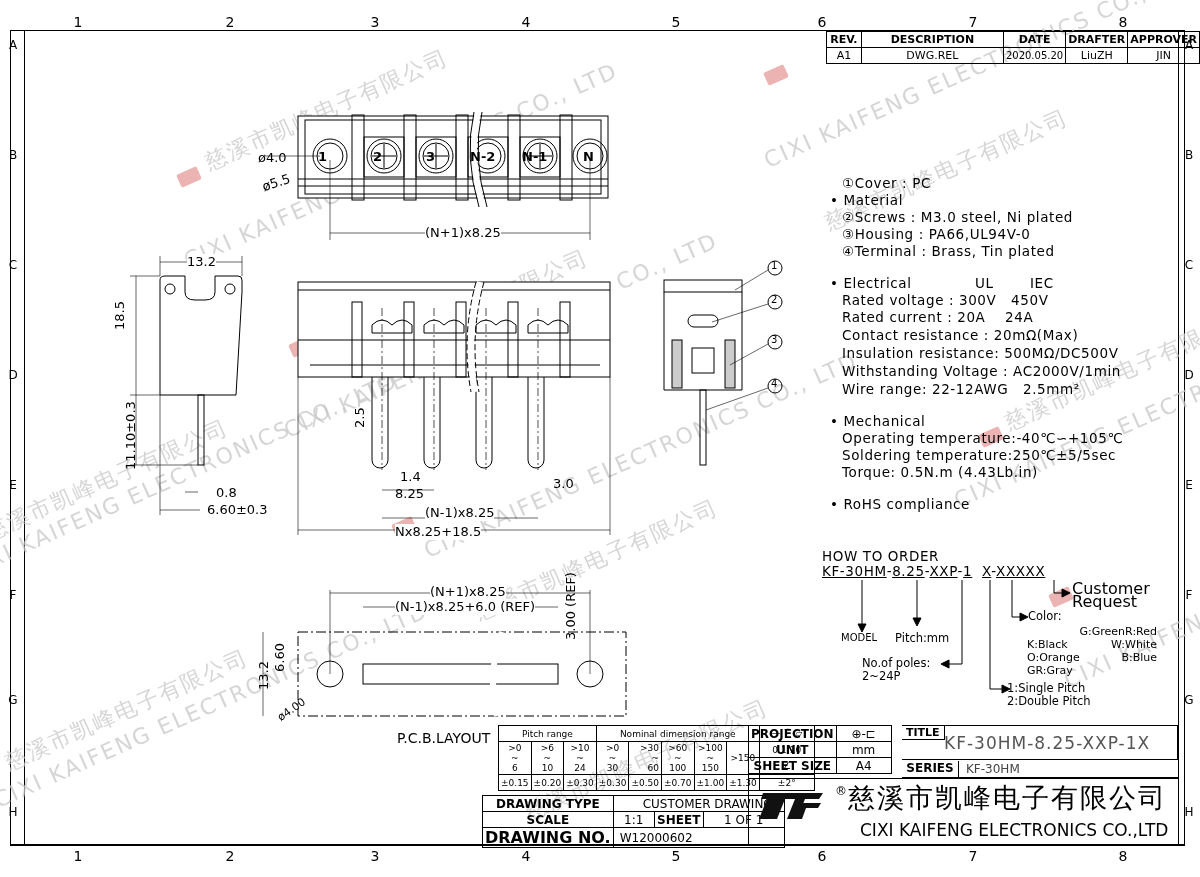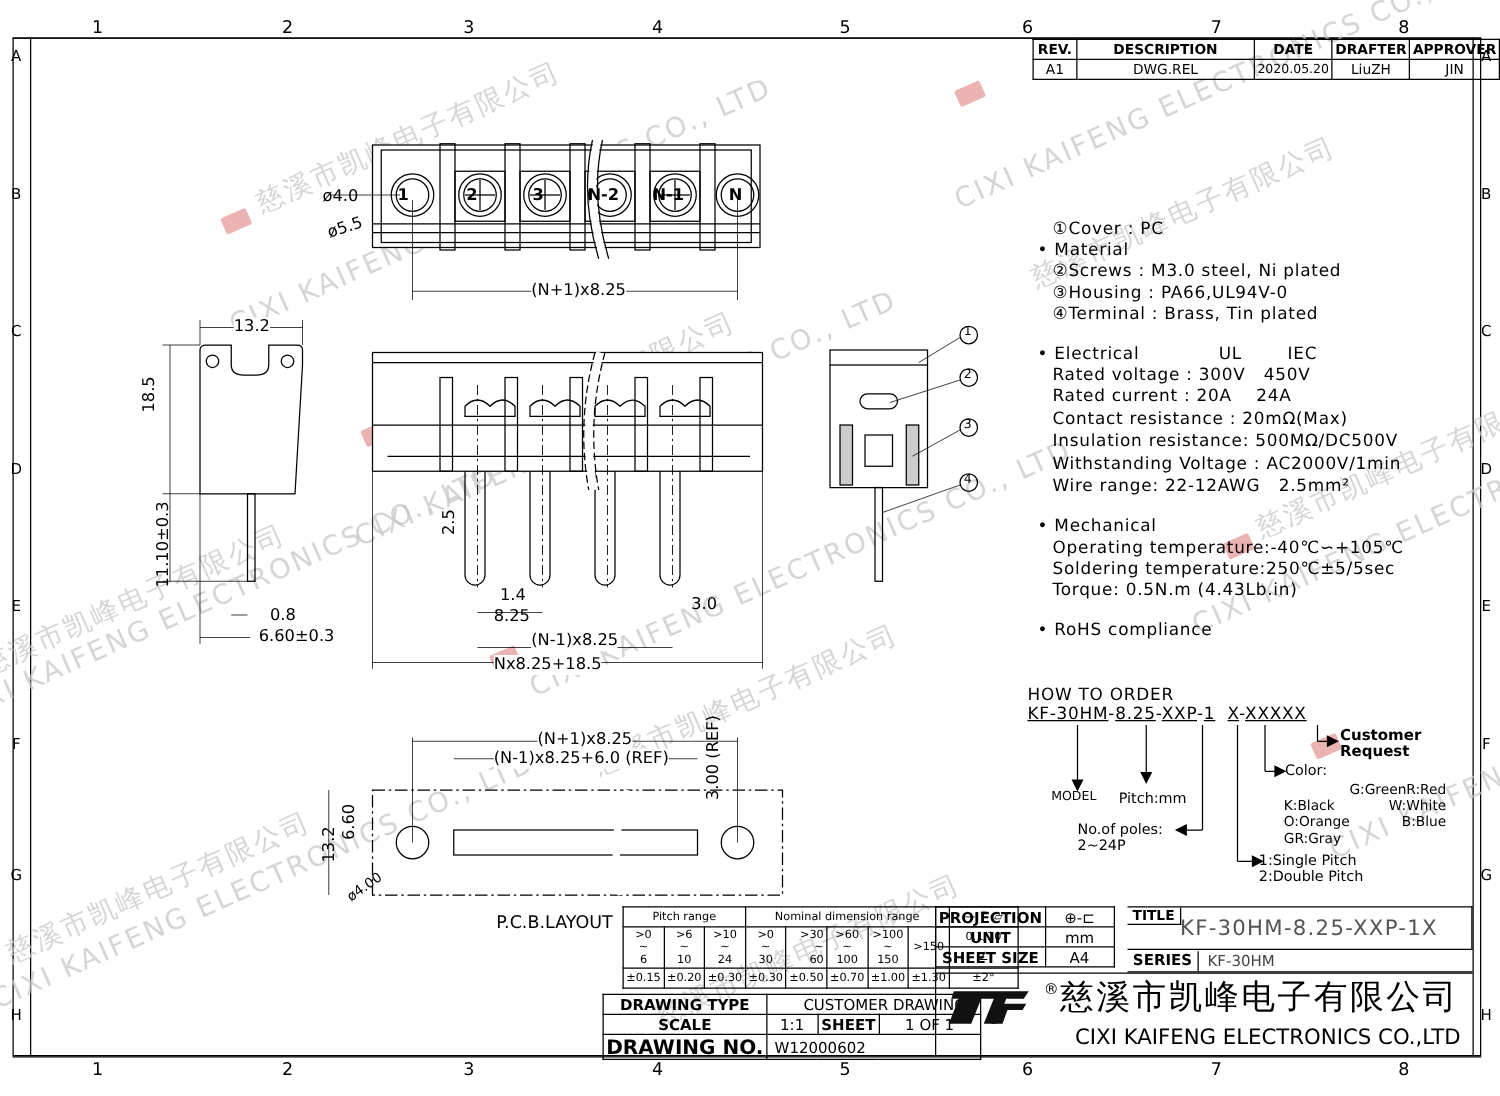--- a/index.html
+++ b/index.html
@@ -317,21 +317,21 @@
         <line x1="168" y1="141" x2="182" y2="141"></line>
         <polygon points="180,137 180,145 188,141"></polygon>
       <line x1="190" y1="32" x2="190" y2="69"></line>
         <line x1="190" y1="69" x2="200" y2="69"></line>
         <polygon points="198,65 198,73 206,69"></polygon>
       <line x1="232" y1="32" x2="232" y2="45"></line>
         <line x1="232" y1="45" x2="242" y2="45"></line>
         <polygon points="240,41 240,49 248,45"></polygon>
     </g>
   </svg>
-  <div class="t abs" style="left:250px;top:34px;font-size:12px;line-height:13px;font-weight:bold;">
+  <div class="t abs" style="left:250px;top:34px;font-size:16px;line-height:13px;">
     <div>Customer</div>
     <div>Request</div>
   </div>
   <div class="t abs" style="left:206px;top:62px;font-size:11.5px;">Color:</div>
   <div class="abs" style="left:205px;top:77px;font-size:11px;line-height:13px;">
     <div style="display:flex;width:130px;justify-content:flex-end;">
         <span>G:Green</span>
         <span>R:Red</span>
       </div>
     <div style="display:flex;width:130px;justify-content:space-between;">

